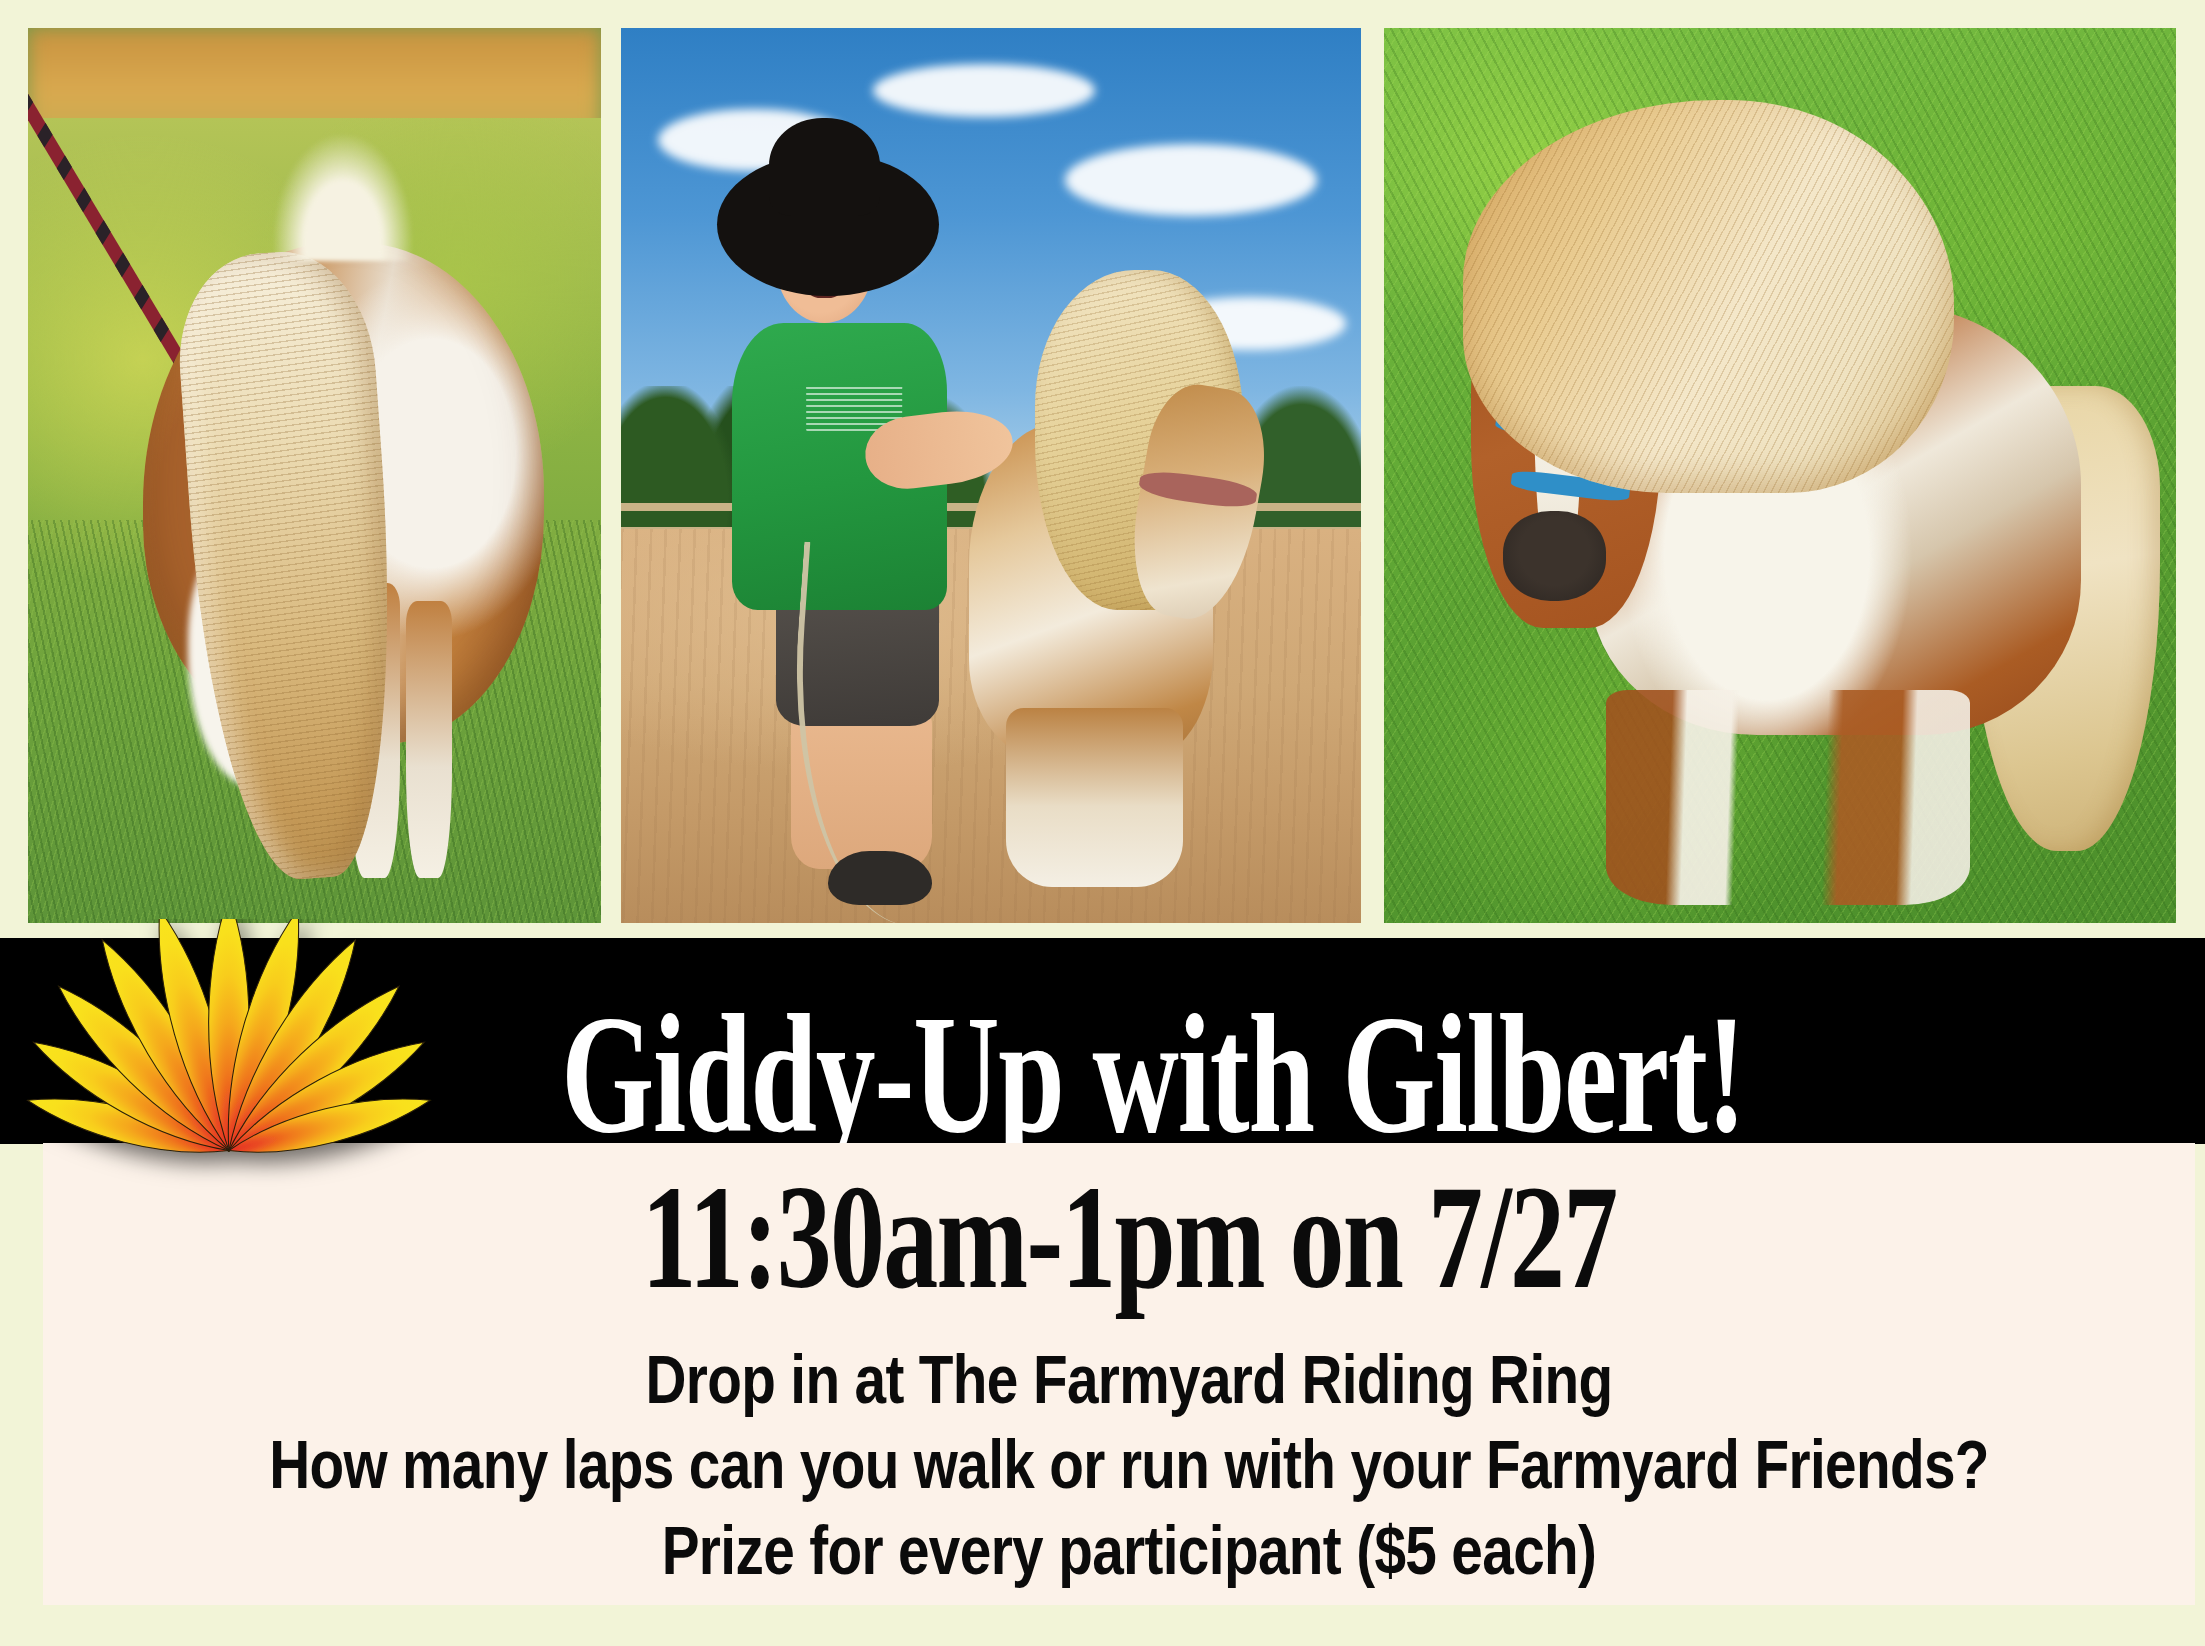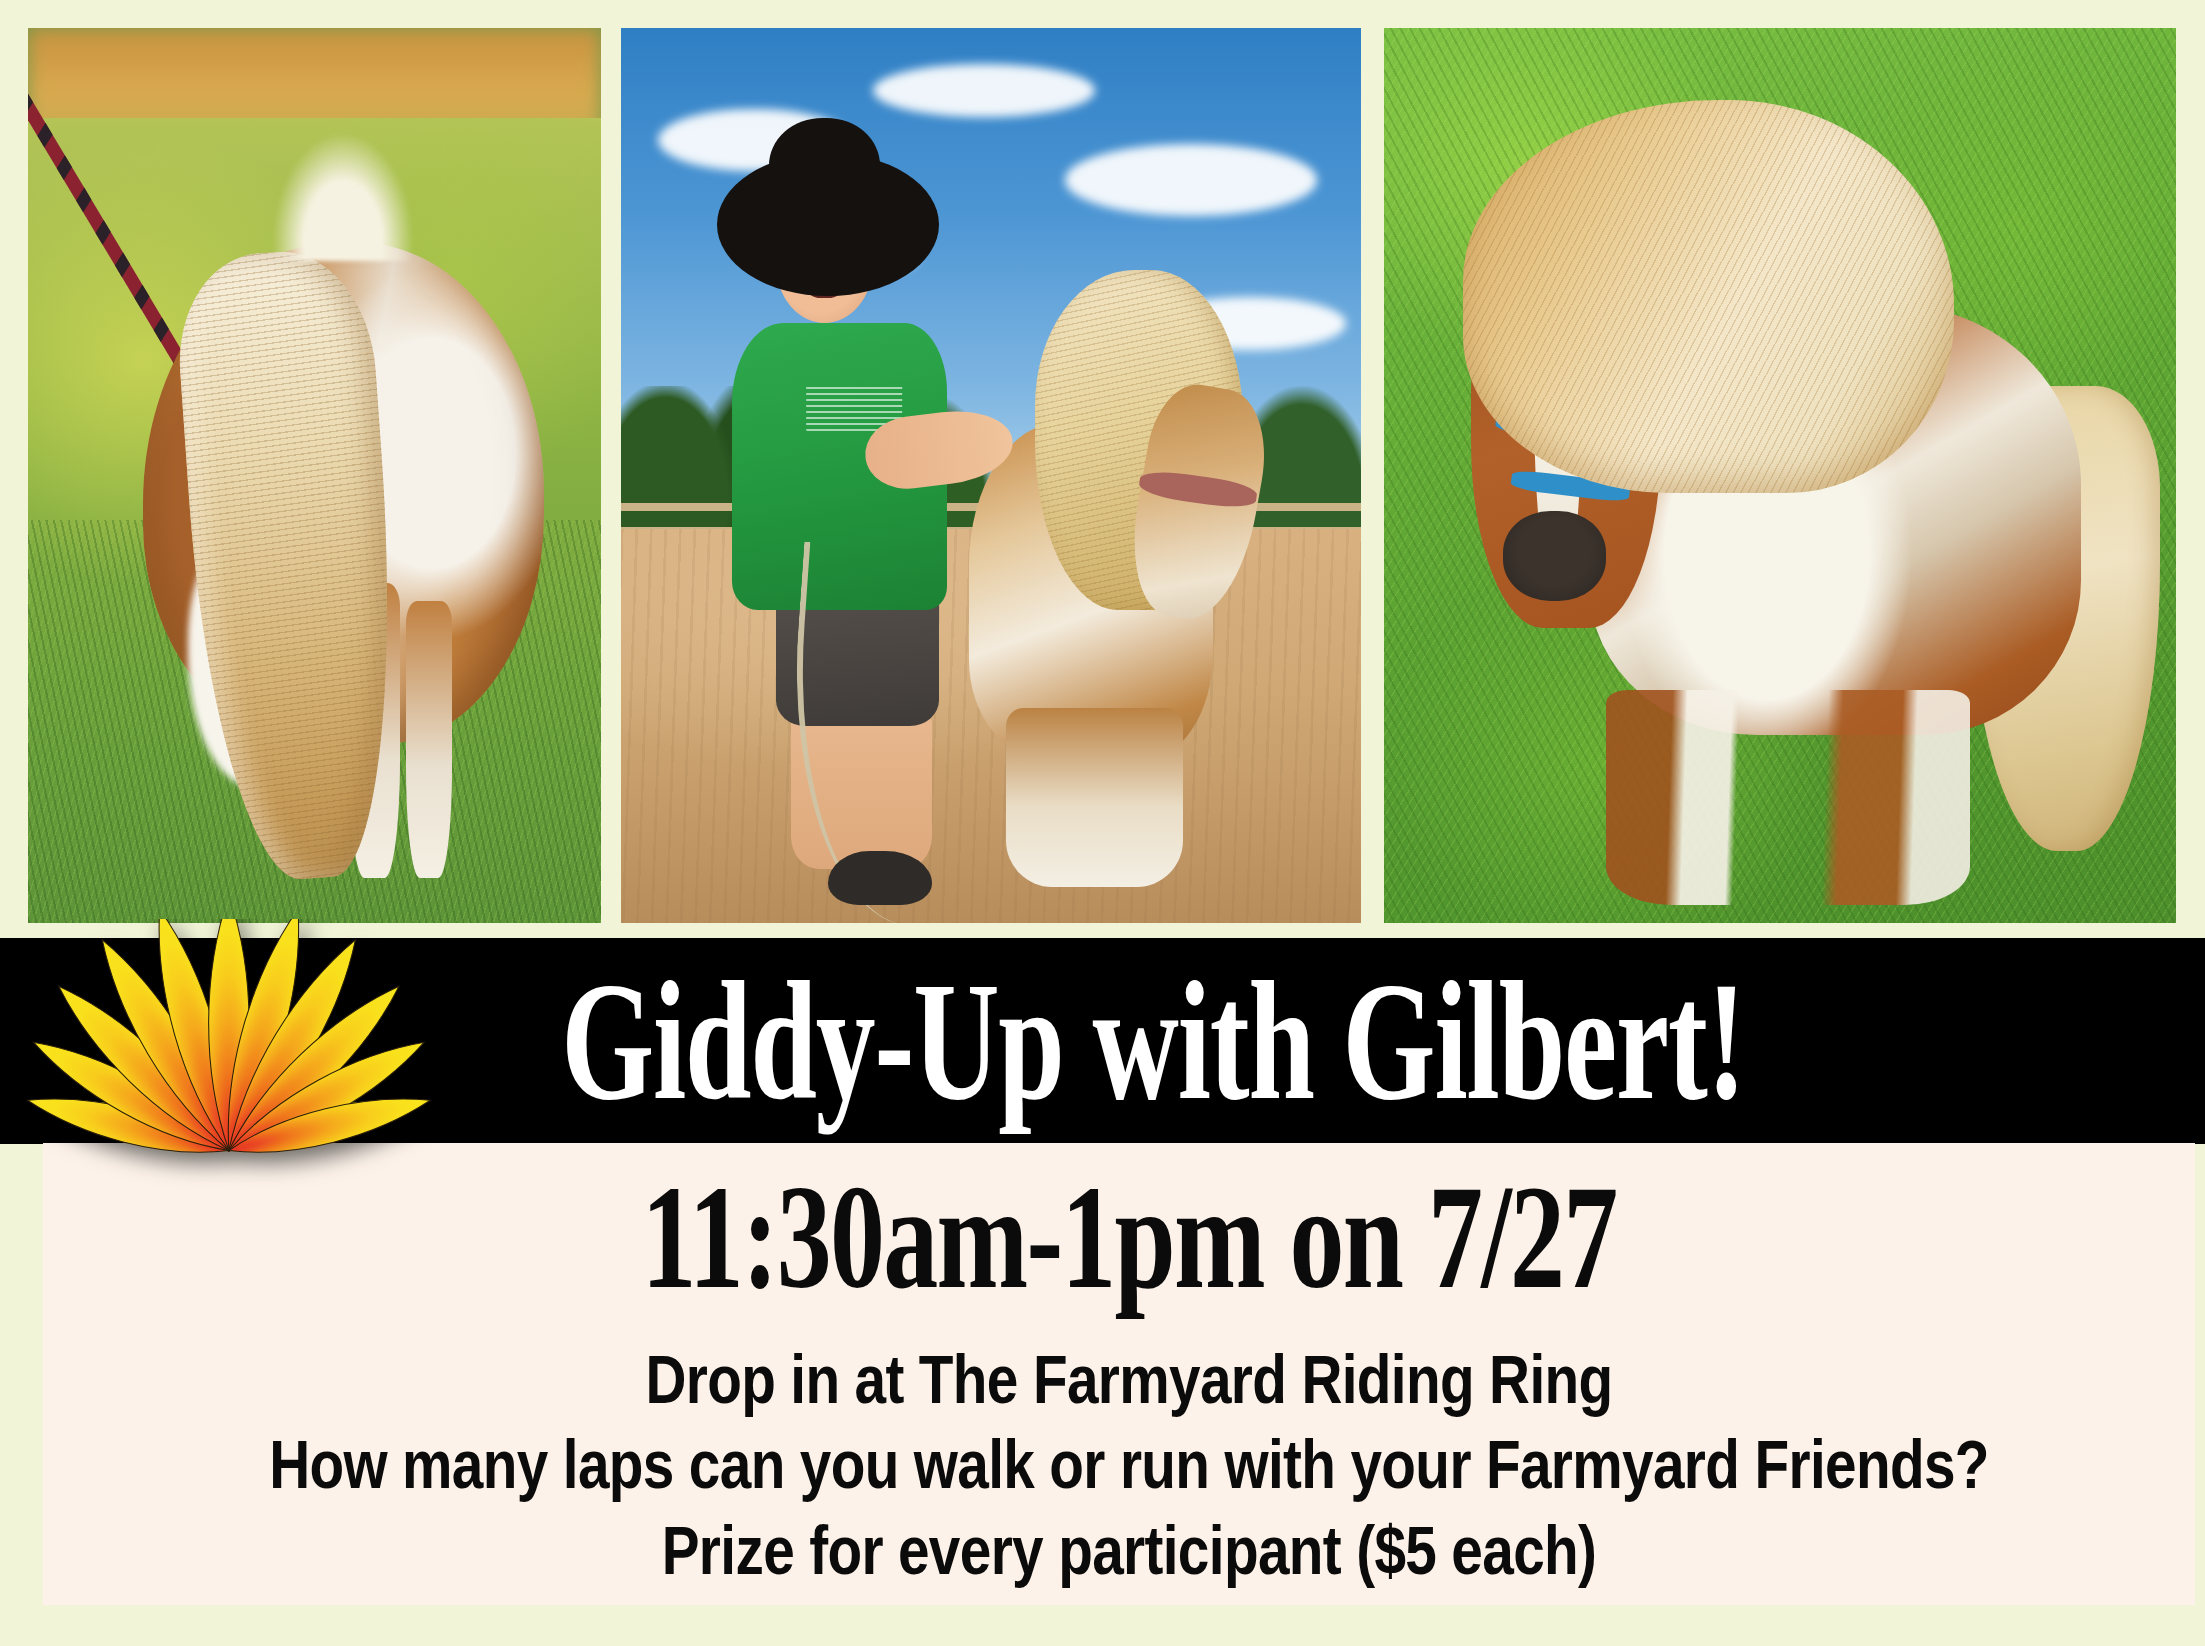--- a/index.html
+++ b/index.html
@@ -289,21 +289,21 @@
     filter: blur(0.7px);
   }
 
   
   .title-banner {
     position:absolute;
     left:0; top:938px;
     width:2205px; height:206px;
     background:#000000;
     display:flex;
-    align-items:center;
+    align-items:flex-end;
     justify-content:center;
   }
   .title-text {
     color:#ffffff;
     font-family:"Liberation Serif", serif;
     font-weight:700;
     font-size:139px;
     line-height:1;
     letter-spacing:-1.3px;
     transform: scaleX(.86) scaleY(1.22);

